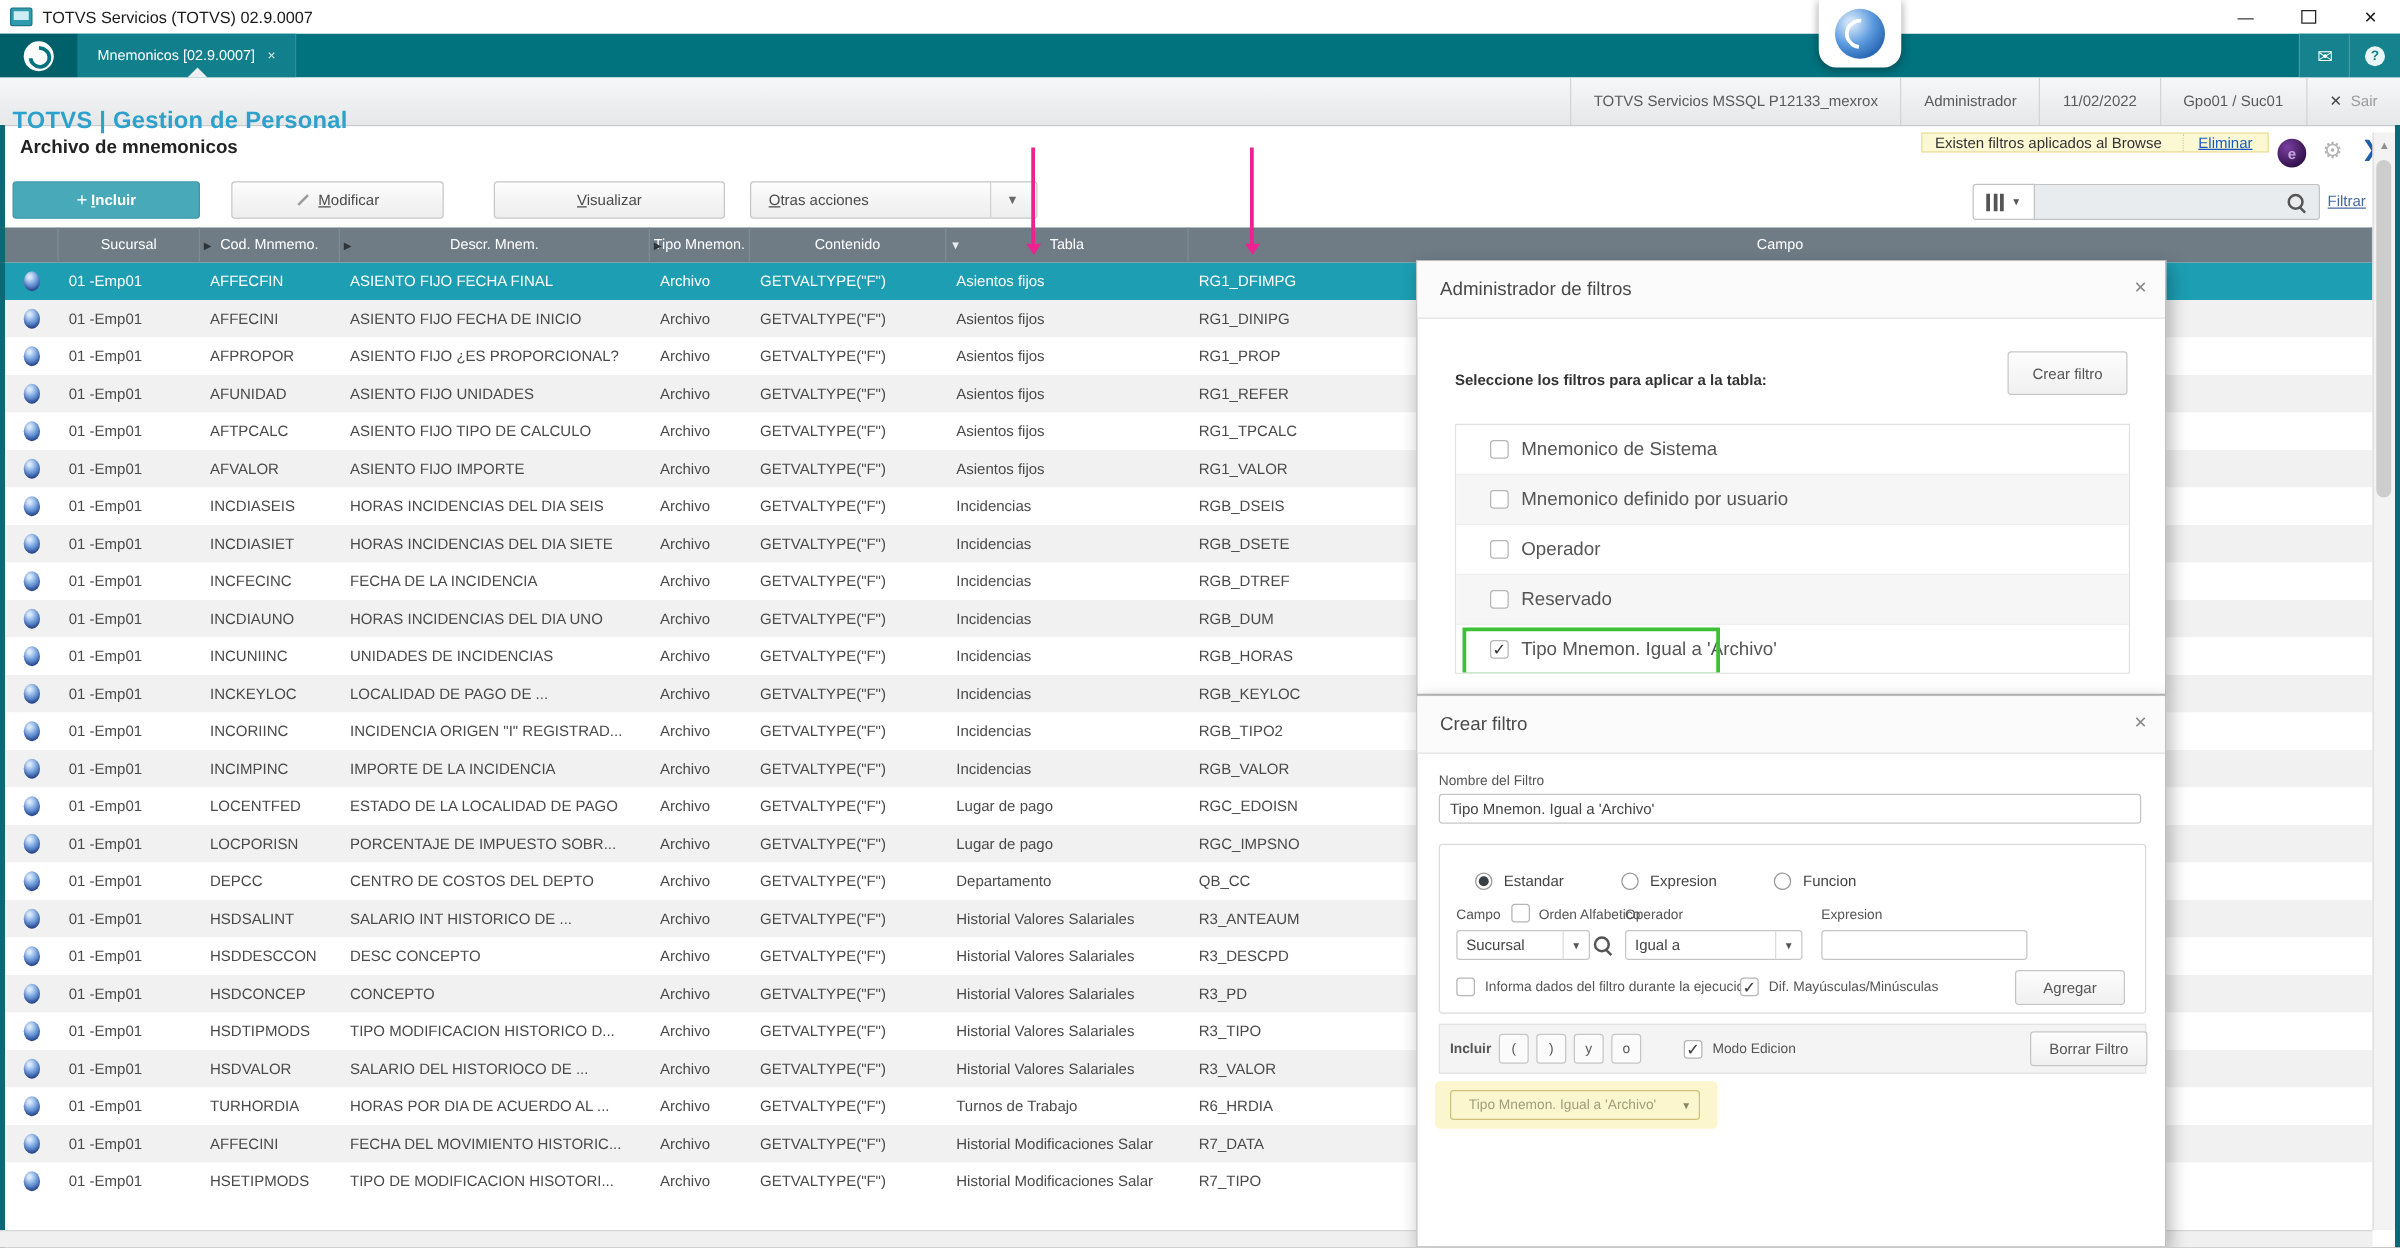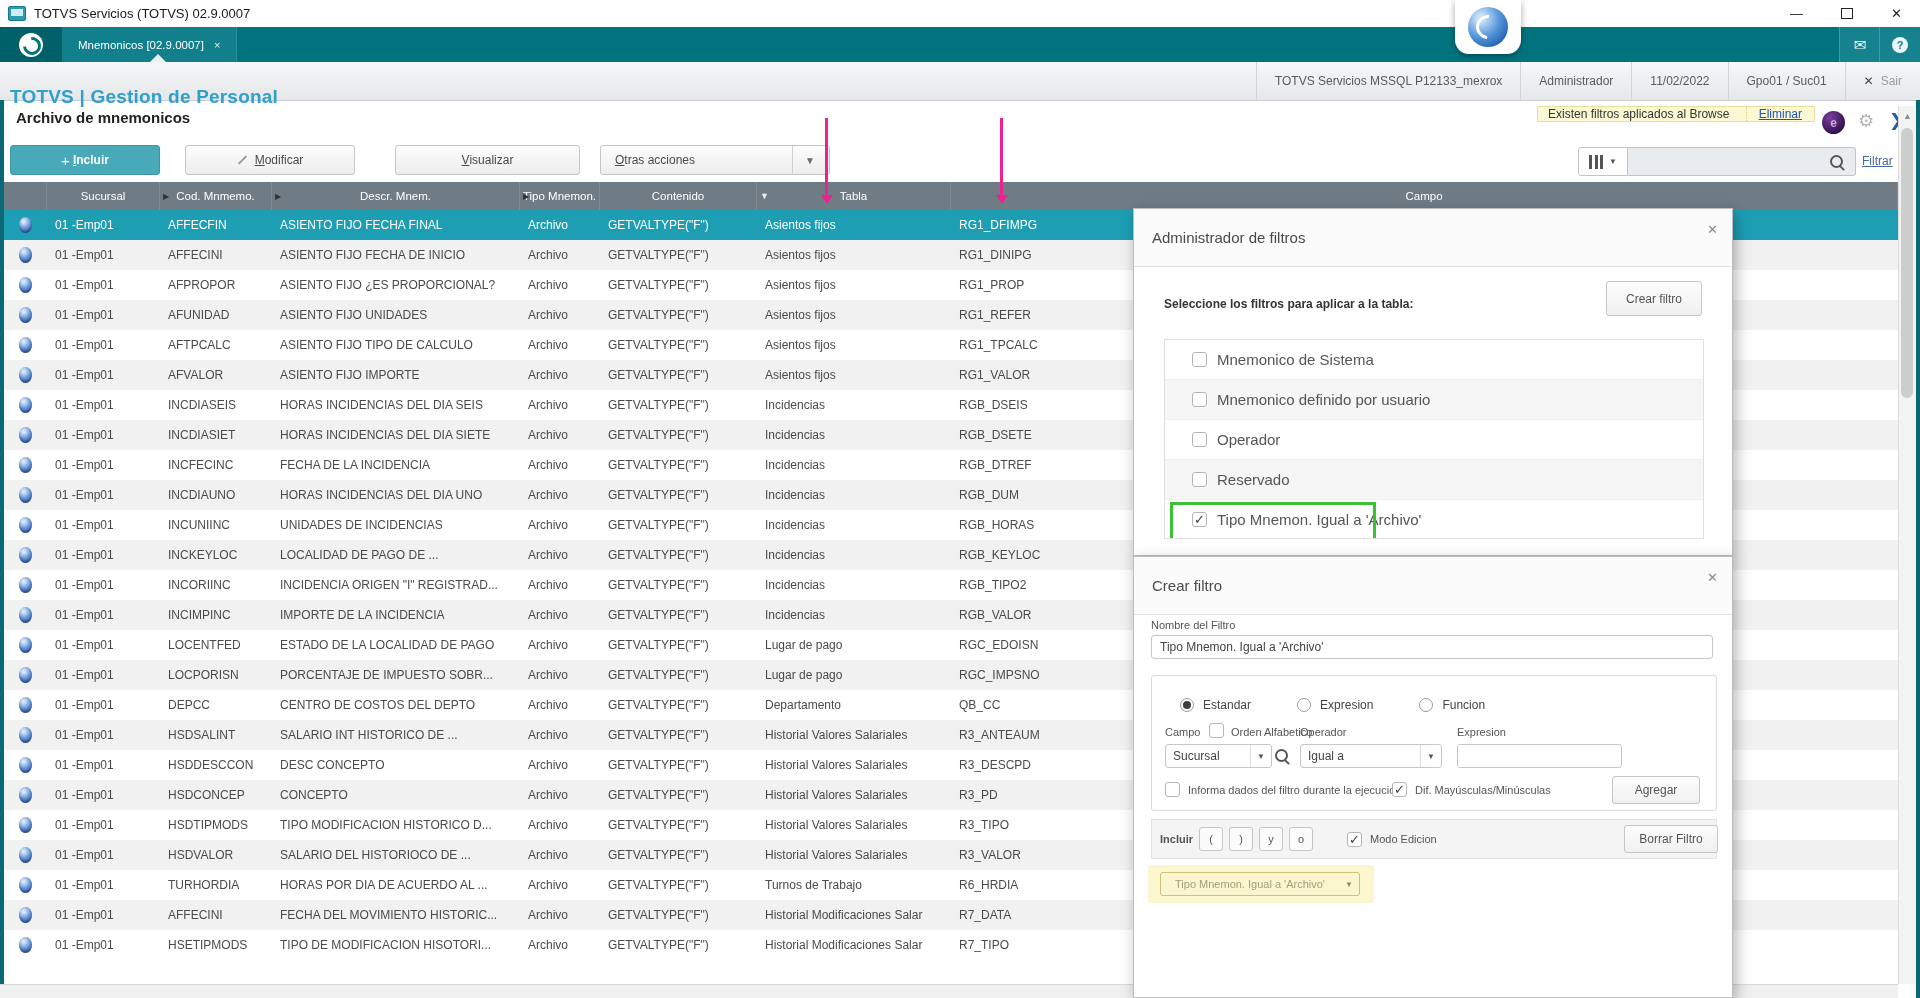--- a/index.html
+++ b/index.html
@@ -120,21 +120,21 @@
   .vscroll .thumb{position:absolute;left:2px;top:22px;width:12px;height:270px;background:#cdcdcd;border-radius:6px;}
   .footerbar{position:absolute;left:0;top:984px;width:1898px;height:14px;background:#f0f0f0;border-top:1px solid #d8d8d8;z-index:6;}
 
   
   .pink-arrow{position:absolute;top:118px;width:3px;height:78px;background:#ee2190;z-index:60;}
   .pink-arrow::after{content:"";position:absolute;left:-4.5px;bottom:-8px;width:0;height:0;
       border-left:6px solid transparent;border-right:6px solid transparent;border-top:9px solid #ee2190;}
 
   
   .dialog{position:absolute;background:#ffffff;border:1px solid #bdbdbd;box-shadow:3px 5px 14px rgba(0,0,0,.3);box-sizing:border-box;}
-  .dlg-titlebar{position:absolute;left:0;top:0;right:0;height:58px;background:#fbfbfb;border-bottom:1px solid #e2e2e2;
+  .dlg-titlebar{position:absolute;left:0;top:0;right:0;height:46px;background:#fbfbfb;border-bottom:1px solid #e2e2e2;
       display:flex;align-items:center;padding:16px 18px;box-sizing:border-box;}
   .dlg-title{font-size:15px;color:#4a4a4a;}
   .dlg-close{position:absolute;right:14px;top:13px;font-size:13px;color:#8a8a8a;cursor:pointer;}
 
   
   .dlg-admin{left:1133px;top:208px;width:600px;height:348px;z-index:100;}
   .fm-subtitle{position:absolute;left:30px;top:88px;font-size:12px;font-weight:bold;color:#333;}
   .btn-plain{box-sizing:border-box;border:1px solid #c6c6c6;border-radius:3px;background:linear-gradient(#fdfdfd,#f0f0f0);
       font-size:12px;color:#555;display:flex;align-items:center;justify-content:center;cursor:pointer;}
   .fm-create{position:absolute;right:30px;top:72px;width:96px;height:35px;}

